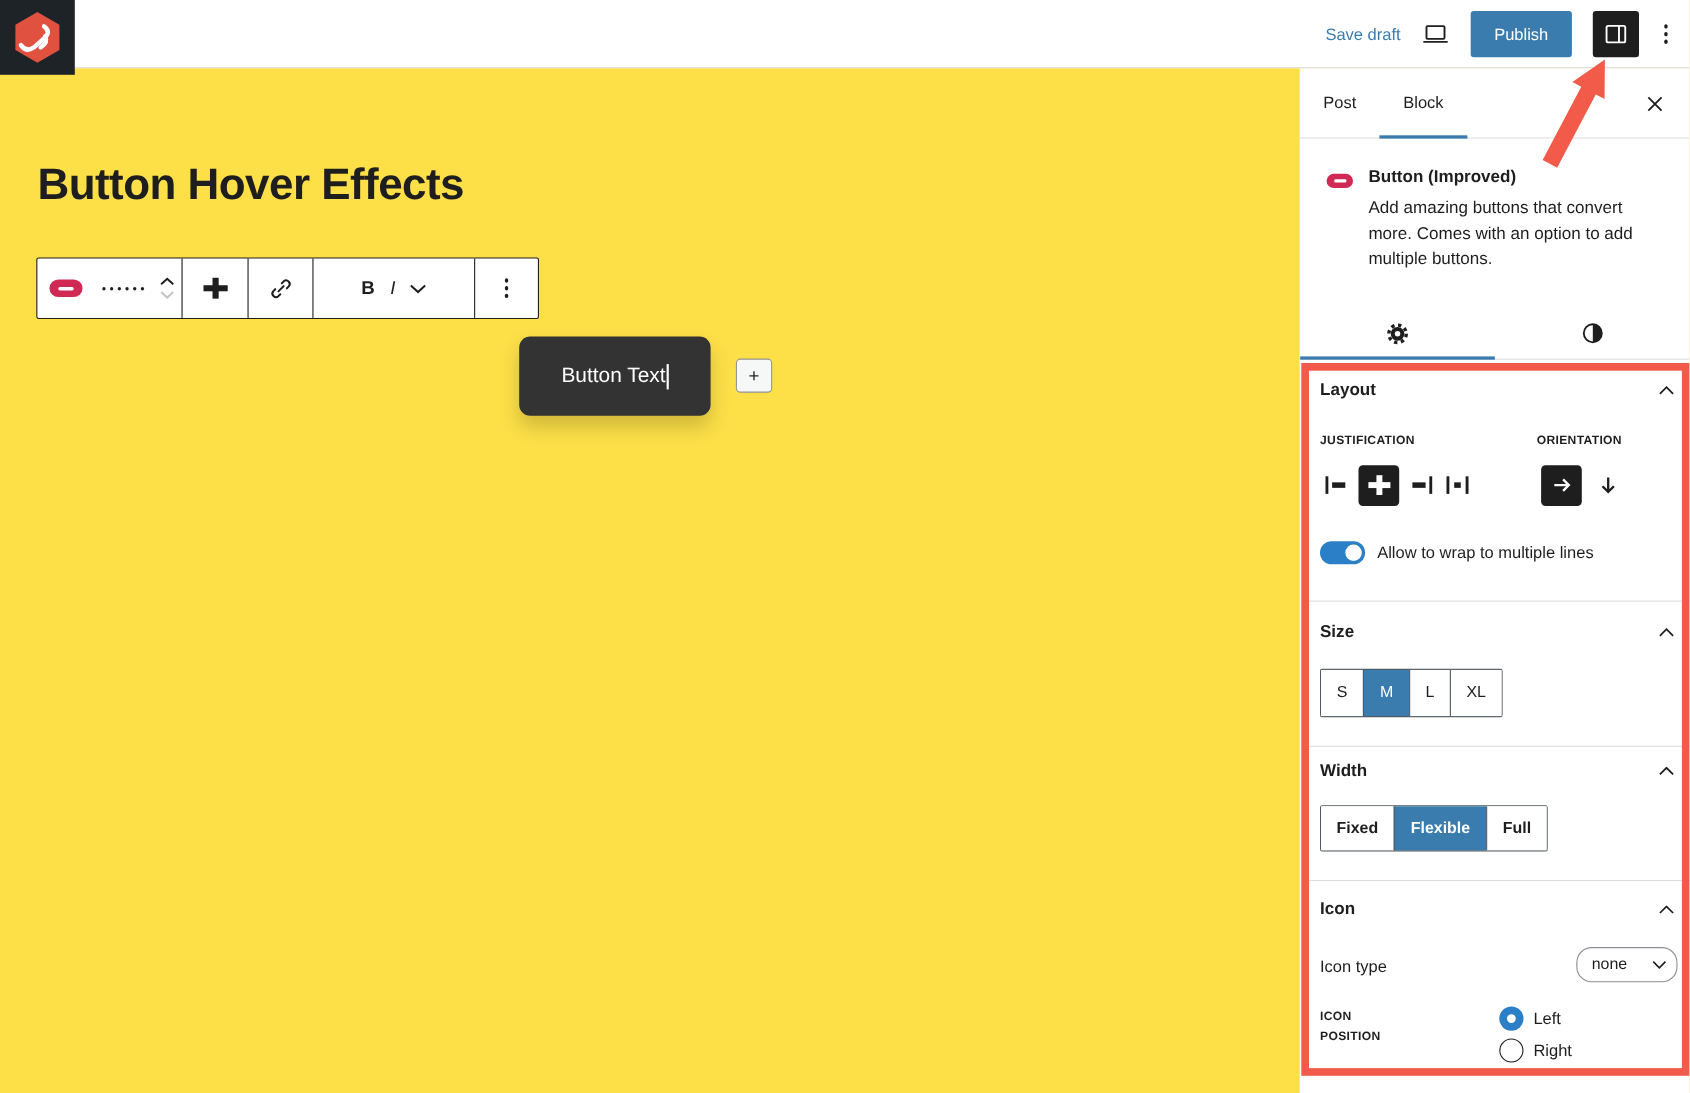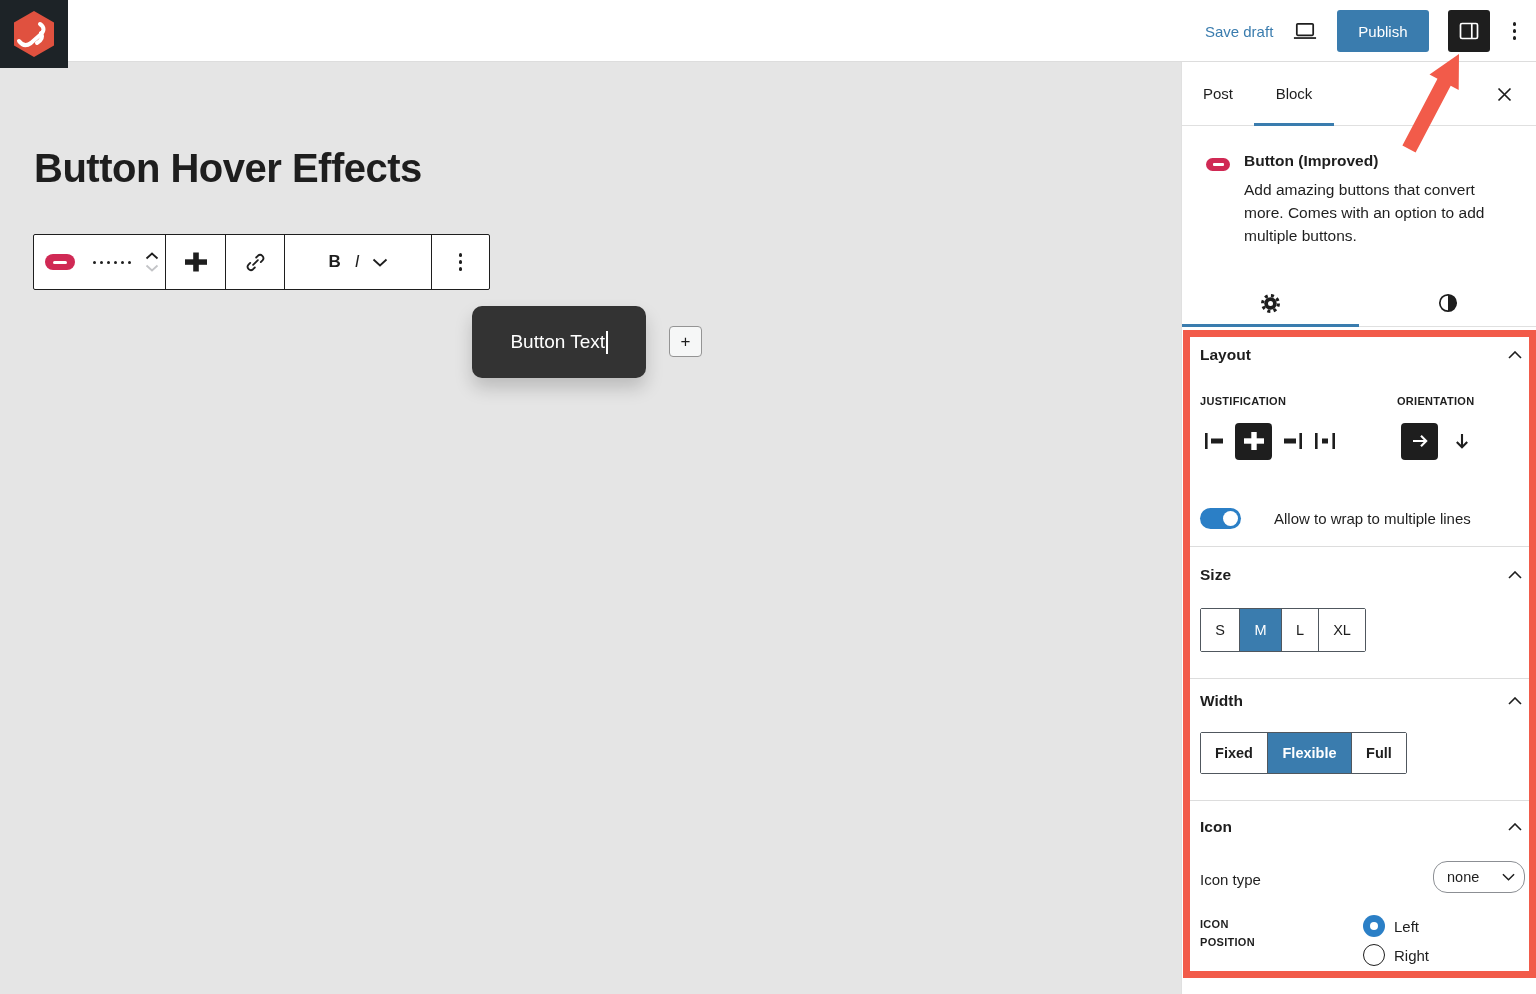--- a/index.html
+++ b/index.html
@@ -1,18 +1,18 @@
 <!DOCTYPE html>
 <html><head>
 <meta charset="utf-8">
 <style>
   * { margin:0; padding:0; box-sizing:border-box; }
   html,body { width:1536px; height:994px; overflow:hidden; background:#fff;
               font-family:"Liberation Sans", sans-serif; color:#1e1e1e; }
-  .app { position:relative; width:1536px; height:994px; background:#e5e5e5; }
+  .app { position:relative; width:1536px; height:994px; background:#fde047; }
 
   
   .topbar { position:absolute; left:0; top:0; width:1536px; height:62px;
             background:#fff; border-bottom:1px solid #ddd; z-index:4; }
   .logo-block { position:absolute; left:0; top:0; width:68px; height:68px;
                 background:#1d2327; z-index:6; display:flex; align-items:center; justify-content:center; }
   .left-tools { position:absolute; left:98px; top:0; height:62px;
                 display:flex; align-items:center; gap:22px; }
   .inserter-btn { width:38px; height:38px; border-radius:4px; background:#3a7cae;
                   display:flex; align-items:center; justify-content:center; }
@@ -94,21 +94,21 @@
   .divider { position:absolute; left:6px; right:0; height:1px; background:#ddd; }
 
   .justif-row { position:absolute; left:20px; top:357px; height:44px;
                 display:flex; align-items:center; gap:7px; }
   .jicon { width:26px; height:38px; display:flex; align-items:center; justify-content:center; }
   .jicon.selected, .oicon.selected { width:37px; height:37px; background:#1e1e1e; border-radius:4px; }
   .orient-row { position:absolute; left:219px; top:357px; height:44px;
                 display:flex; align-items:center; gap:9px; }
   .oicon { width:30px; height:38px; display:flex; align-items:center; justify-content:center; }
 
-  .toggle-row { position:absolute; left:18px; top:446px; display:flex; align-items:center; gap:33px; }
+  .toggle-row { position:absolute; left:18px; top:430px; display:flex; align-items:center; gap:11px; }
   .toggle { width:41px; height:21px; border-radius:11px; background:#2b7fc6; position:relative; }
   .toggle::after { content:""; position:absolute; right:3px; top:3px; width:15px; height:15px;
                    border-radius:50%; background:#fff; }
   .toggle-label { font-size:15px; }
 
   .seg-group { position:absolute; left:18px; display:flex; border:1px solid #50575e; border-radius:2px; background:#fff; }
   .seg { display:flex; align-items:center; justify-content:center; font-size:14.5px;
          border-left:1px solid #50575e; background:#fff; color:#1e1e1e; }
   .seg:first-child { border-left:none; }
   .seg.selected { background:#3a7cae; color:#fff; }

